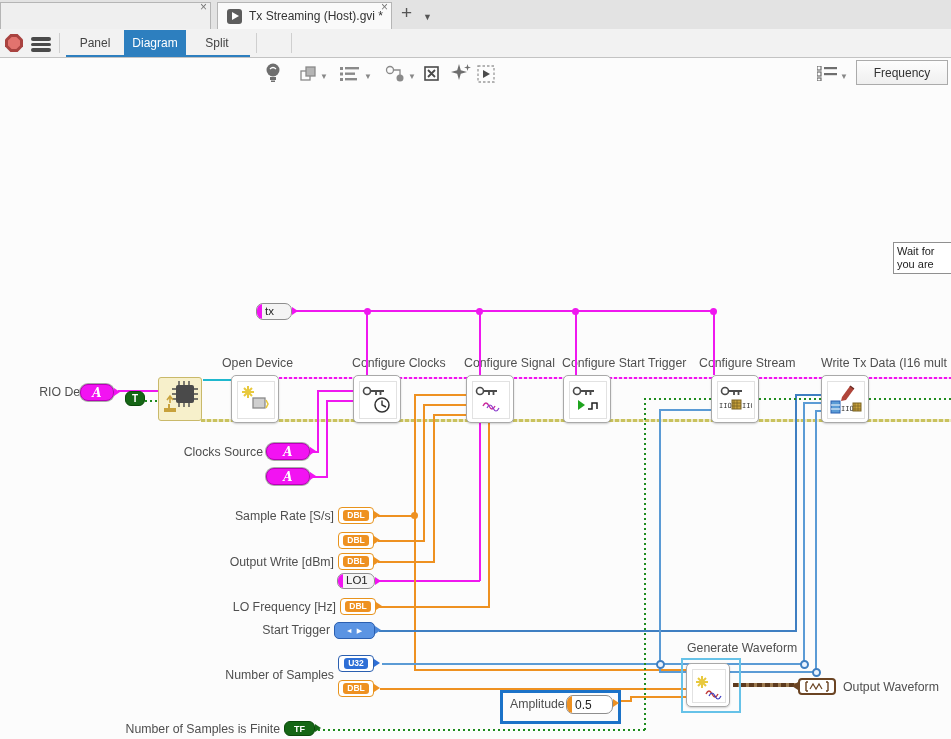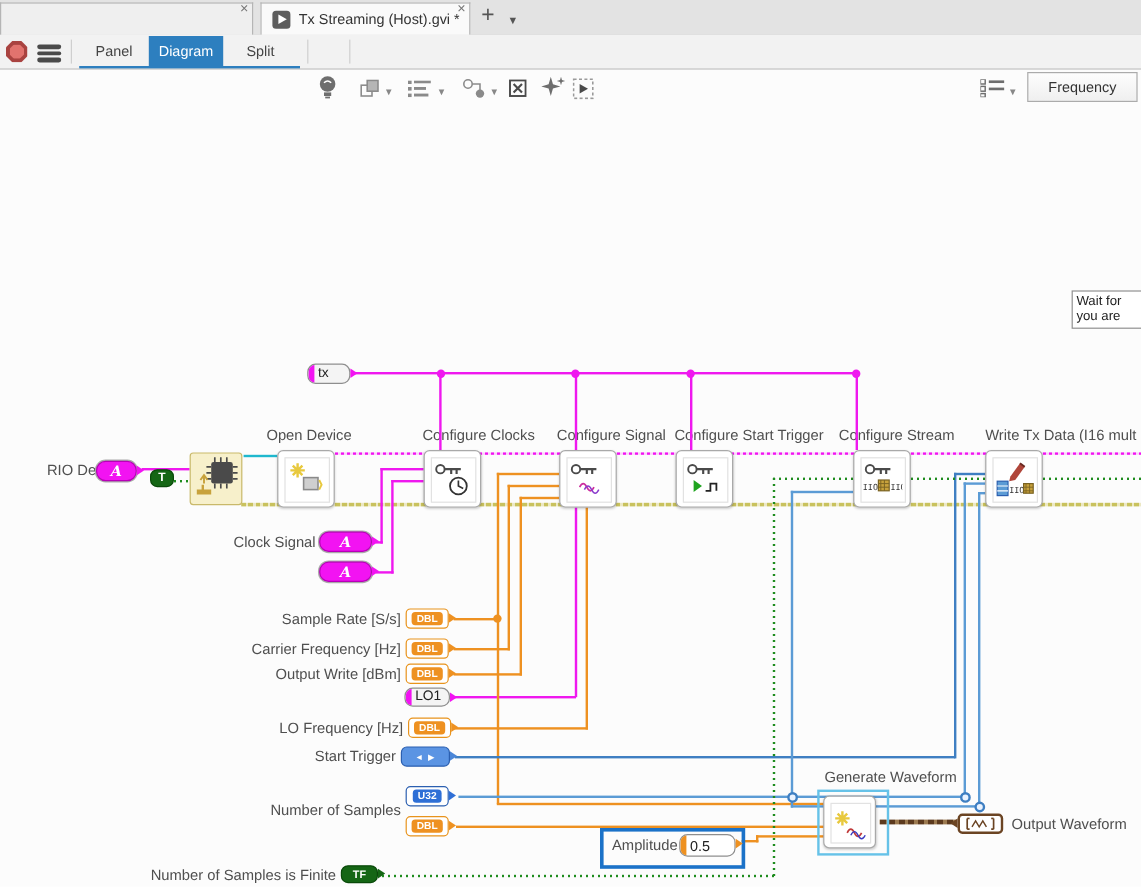--- a/index.html
+++ b/index.html
@@ -313,23 +313,22 @@
 
   <div class="nlab" style="left:222px;top:356px;">Open Device</div>
   <div class="nlab" style="left:352px;top:356px;">Configure Clocks</div>
   <div class="nlab" style="left:464px;top:356px;">Configure Signal</div>
   <div class="nlab" style="left:562px;top:356px;">Configure Start Trigger</div>
   <div class="nlab" style="left:699px;top:356px;">Configure Stream</div>
   <div class="nlab" style="left:821px;top:356px;width:130px;overflow:hidden;">Write Tx Data (I16 mult</div>
   <div class="nlab" style="left:687px;top:641px;">Generate Waveform</div>
 
   <div class="rlab" style="left:0px;width:102px;top:385px;">RIO Device</div>
-  <div class="rlab" style="left:100px;width:163px;top:445px;">Clock Signal</div>
+  <div class="rlab" style="left:100px;width:163px;top:445px;">Clocks Source</div>
   <div class="rlab" style="left:150px;width:184px;top:509px;">Sample Rate [S/s]</div>
-  <div class="rlab" style="left:130px;width:204px;top:534px;">Carrier Frequency [Hz]</div>
   <div class="rlab" style="left:150px;width:184px;top:555px;">Output Write [dBm]</div>
   <div class="rlab" style="left:150px;width:186px;top:600px;">LO Frequency [Hz]</div>
   <div class="rlab" style="left:180px;width:150px;top:623px;">Start Trigger</div>
   <div class="rlab" style="left:150px;width:184px;top:657px;margin-top:11px;">Number of Samples</div>
   <div class="rlab" style="left:60px;width:220px;top:722px;">Number of Samples is Finite</div>
   <div class="nlab" style="left:843px;top:680px;">Output Waveform</div>
 
   <div class="strterm" style="left:80px;top:384px;width:34px;">
       <span class="a">A</span>
     </div>

